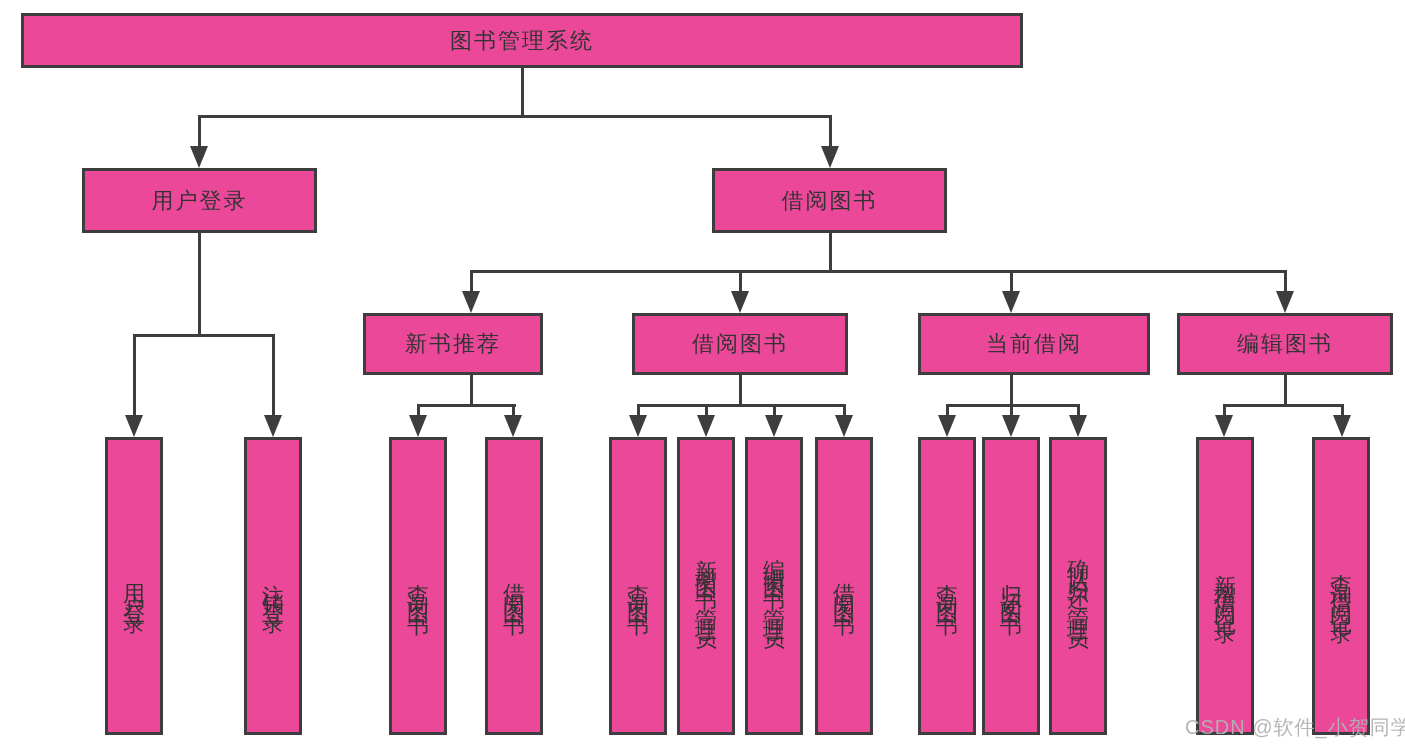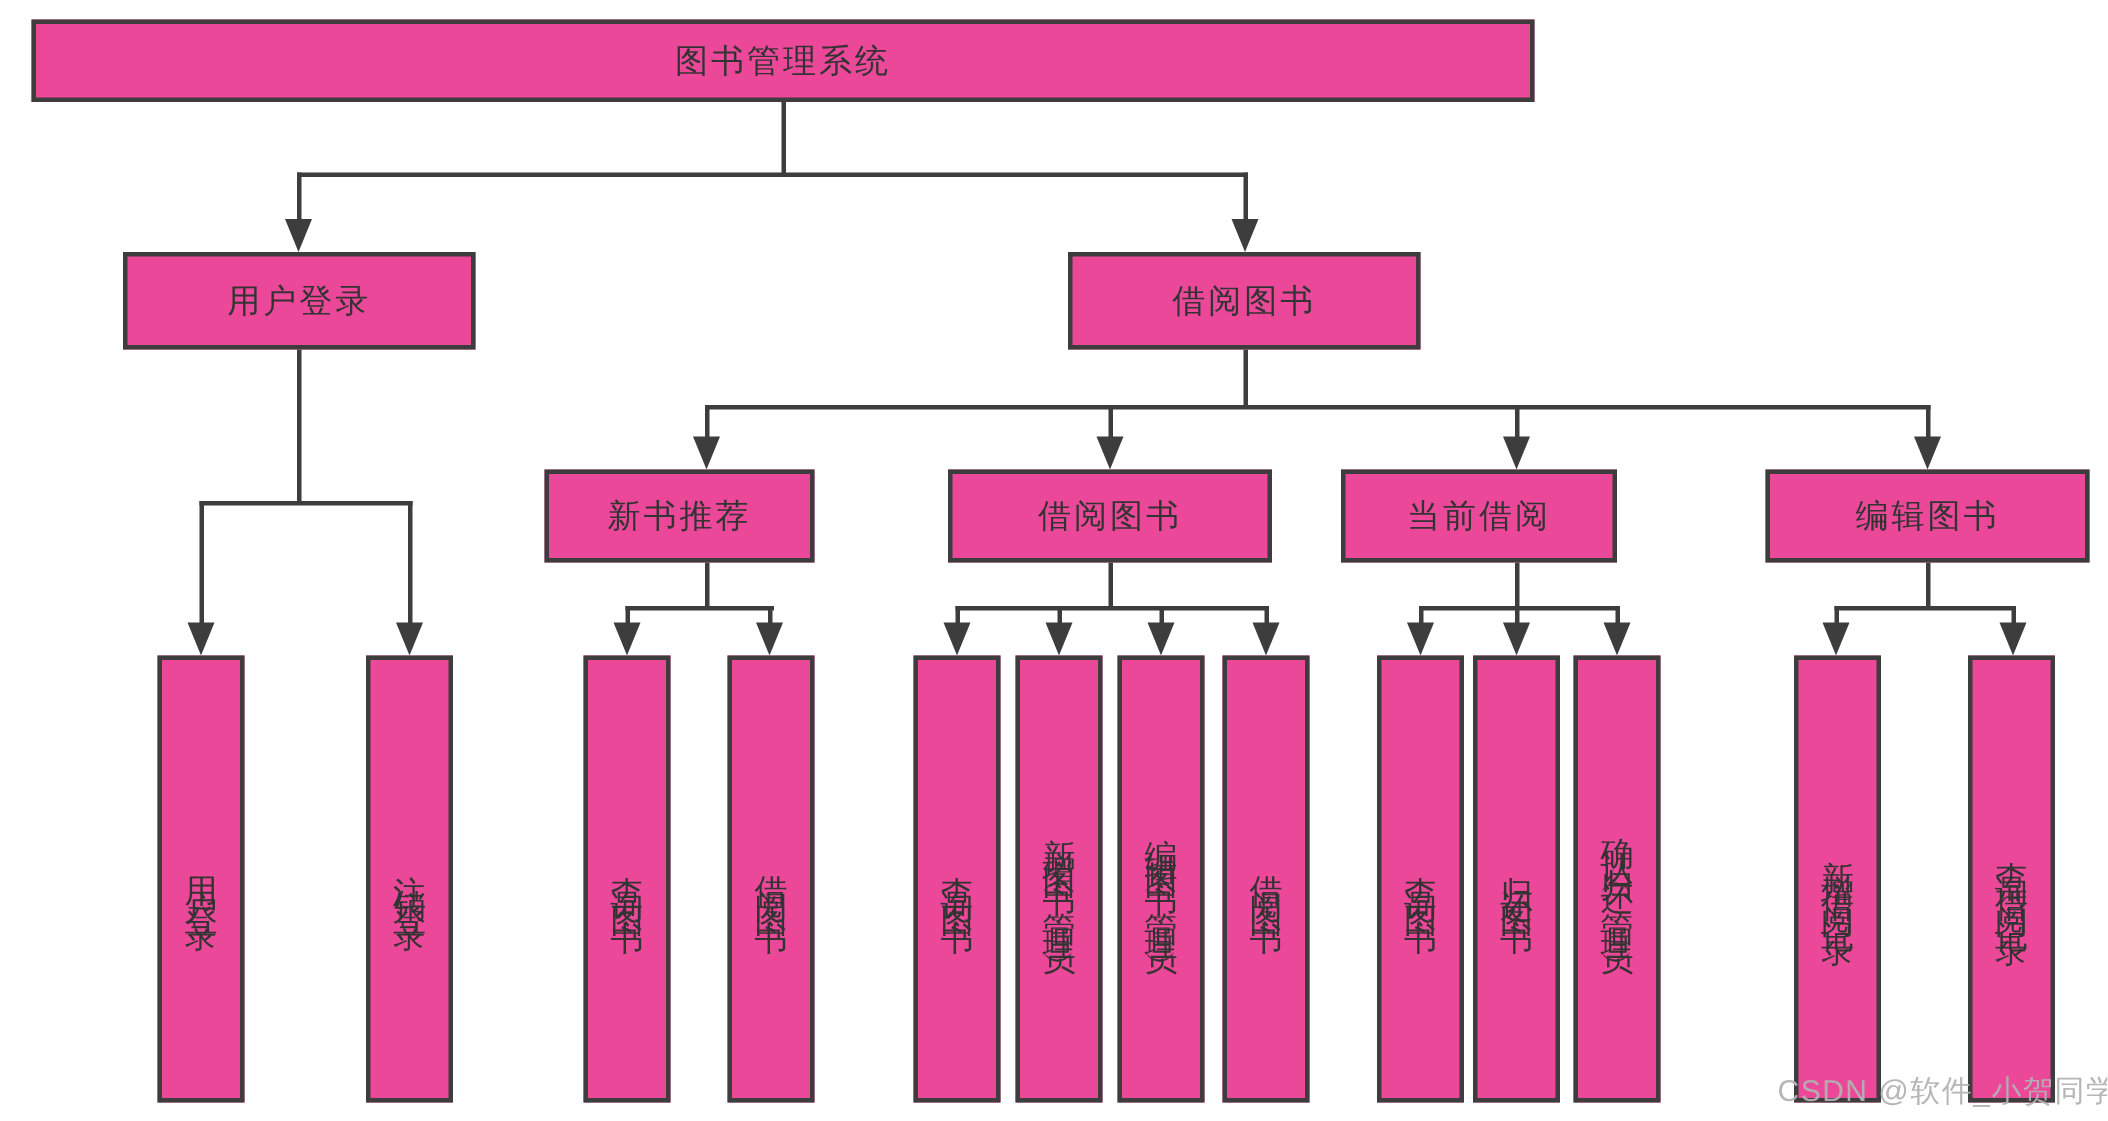--- a/index.html
+++ b/index.html
@@ -103,21 +103,21 @@
   <div class="box" style="left:712px;top:168px;width:235px;height:65px">
     <span class="lbl">借阅图书</span>
   </div>
 
   <div class="box" style="left:363px;top:313px;width:180px;height:62px">
     <span class="lbl">新书推荐</span>
   </div>
   <div class="box" style="left:632px;top:313px;width:216px;height:62px">
     <span class="lbl">借阅图书</span>
   </div>
-  <div class="box" style="left:894px;top:313px;width:184px;height:62px">
+  <div class="box" style="left:918px;top:313px;width:232px;height:62px">
     <span class="lbl">当前借阅</span>
   </div>
   <div class="box" style="left:1177px;top:313px;width:216px;height:62px">
     <span class="lbl">编辑图书</span>
   </div>
 
   <div class="box leaf" style="left:105px;top:437px;width:58px;height:298px">
     <span class="lbl">用户登录</span>
   </div>
   <div class="box leaf" style="left:244px;top:437px;width:58px;height:298px">

